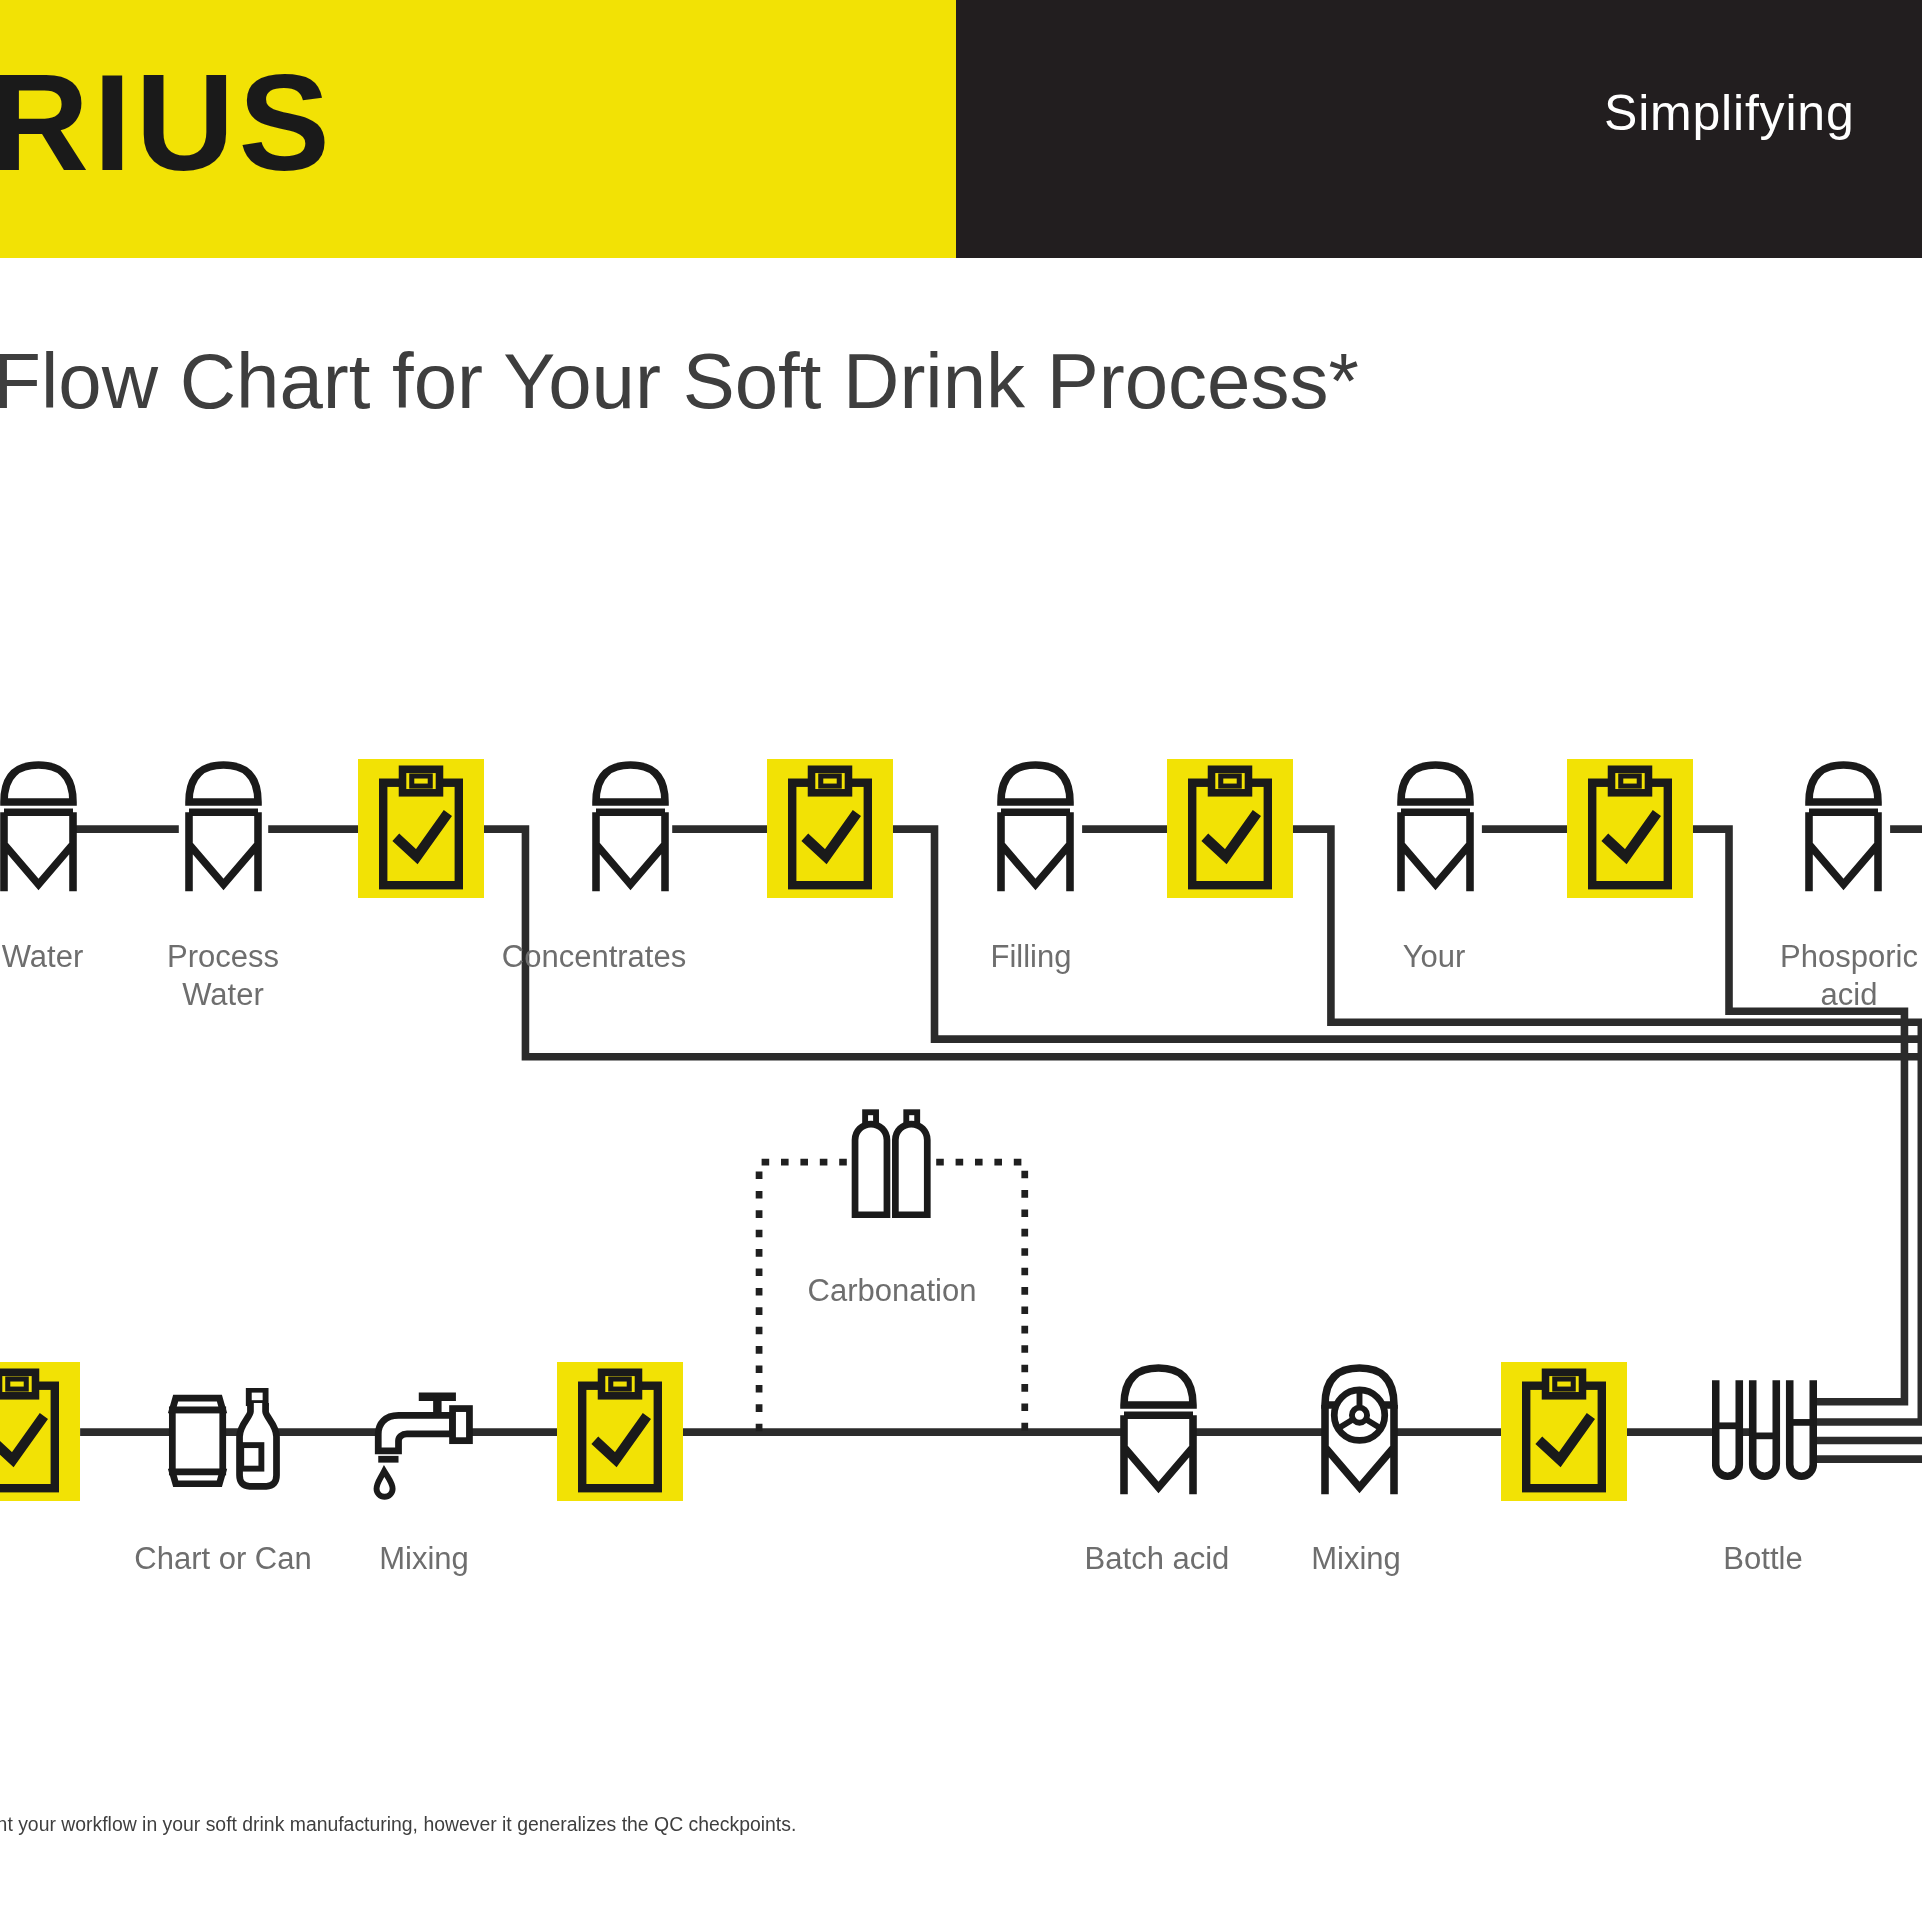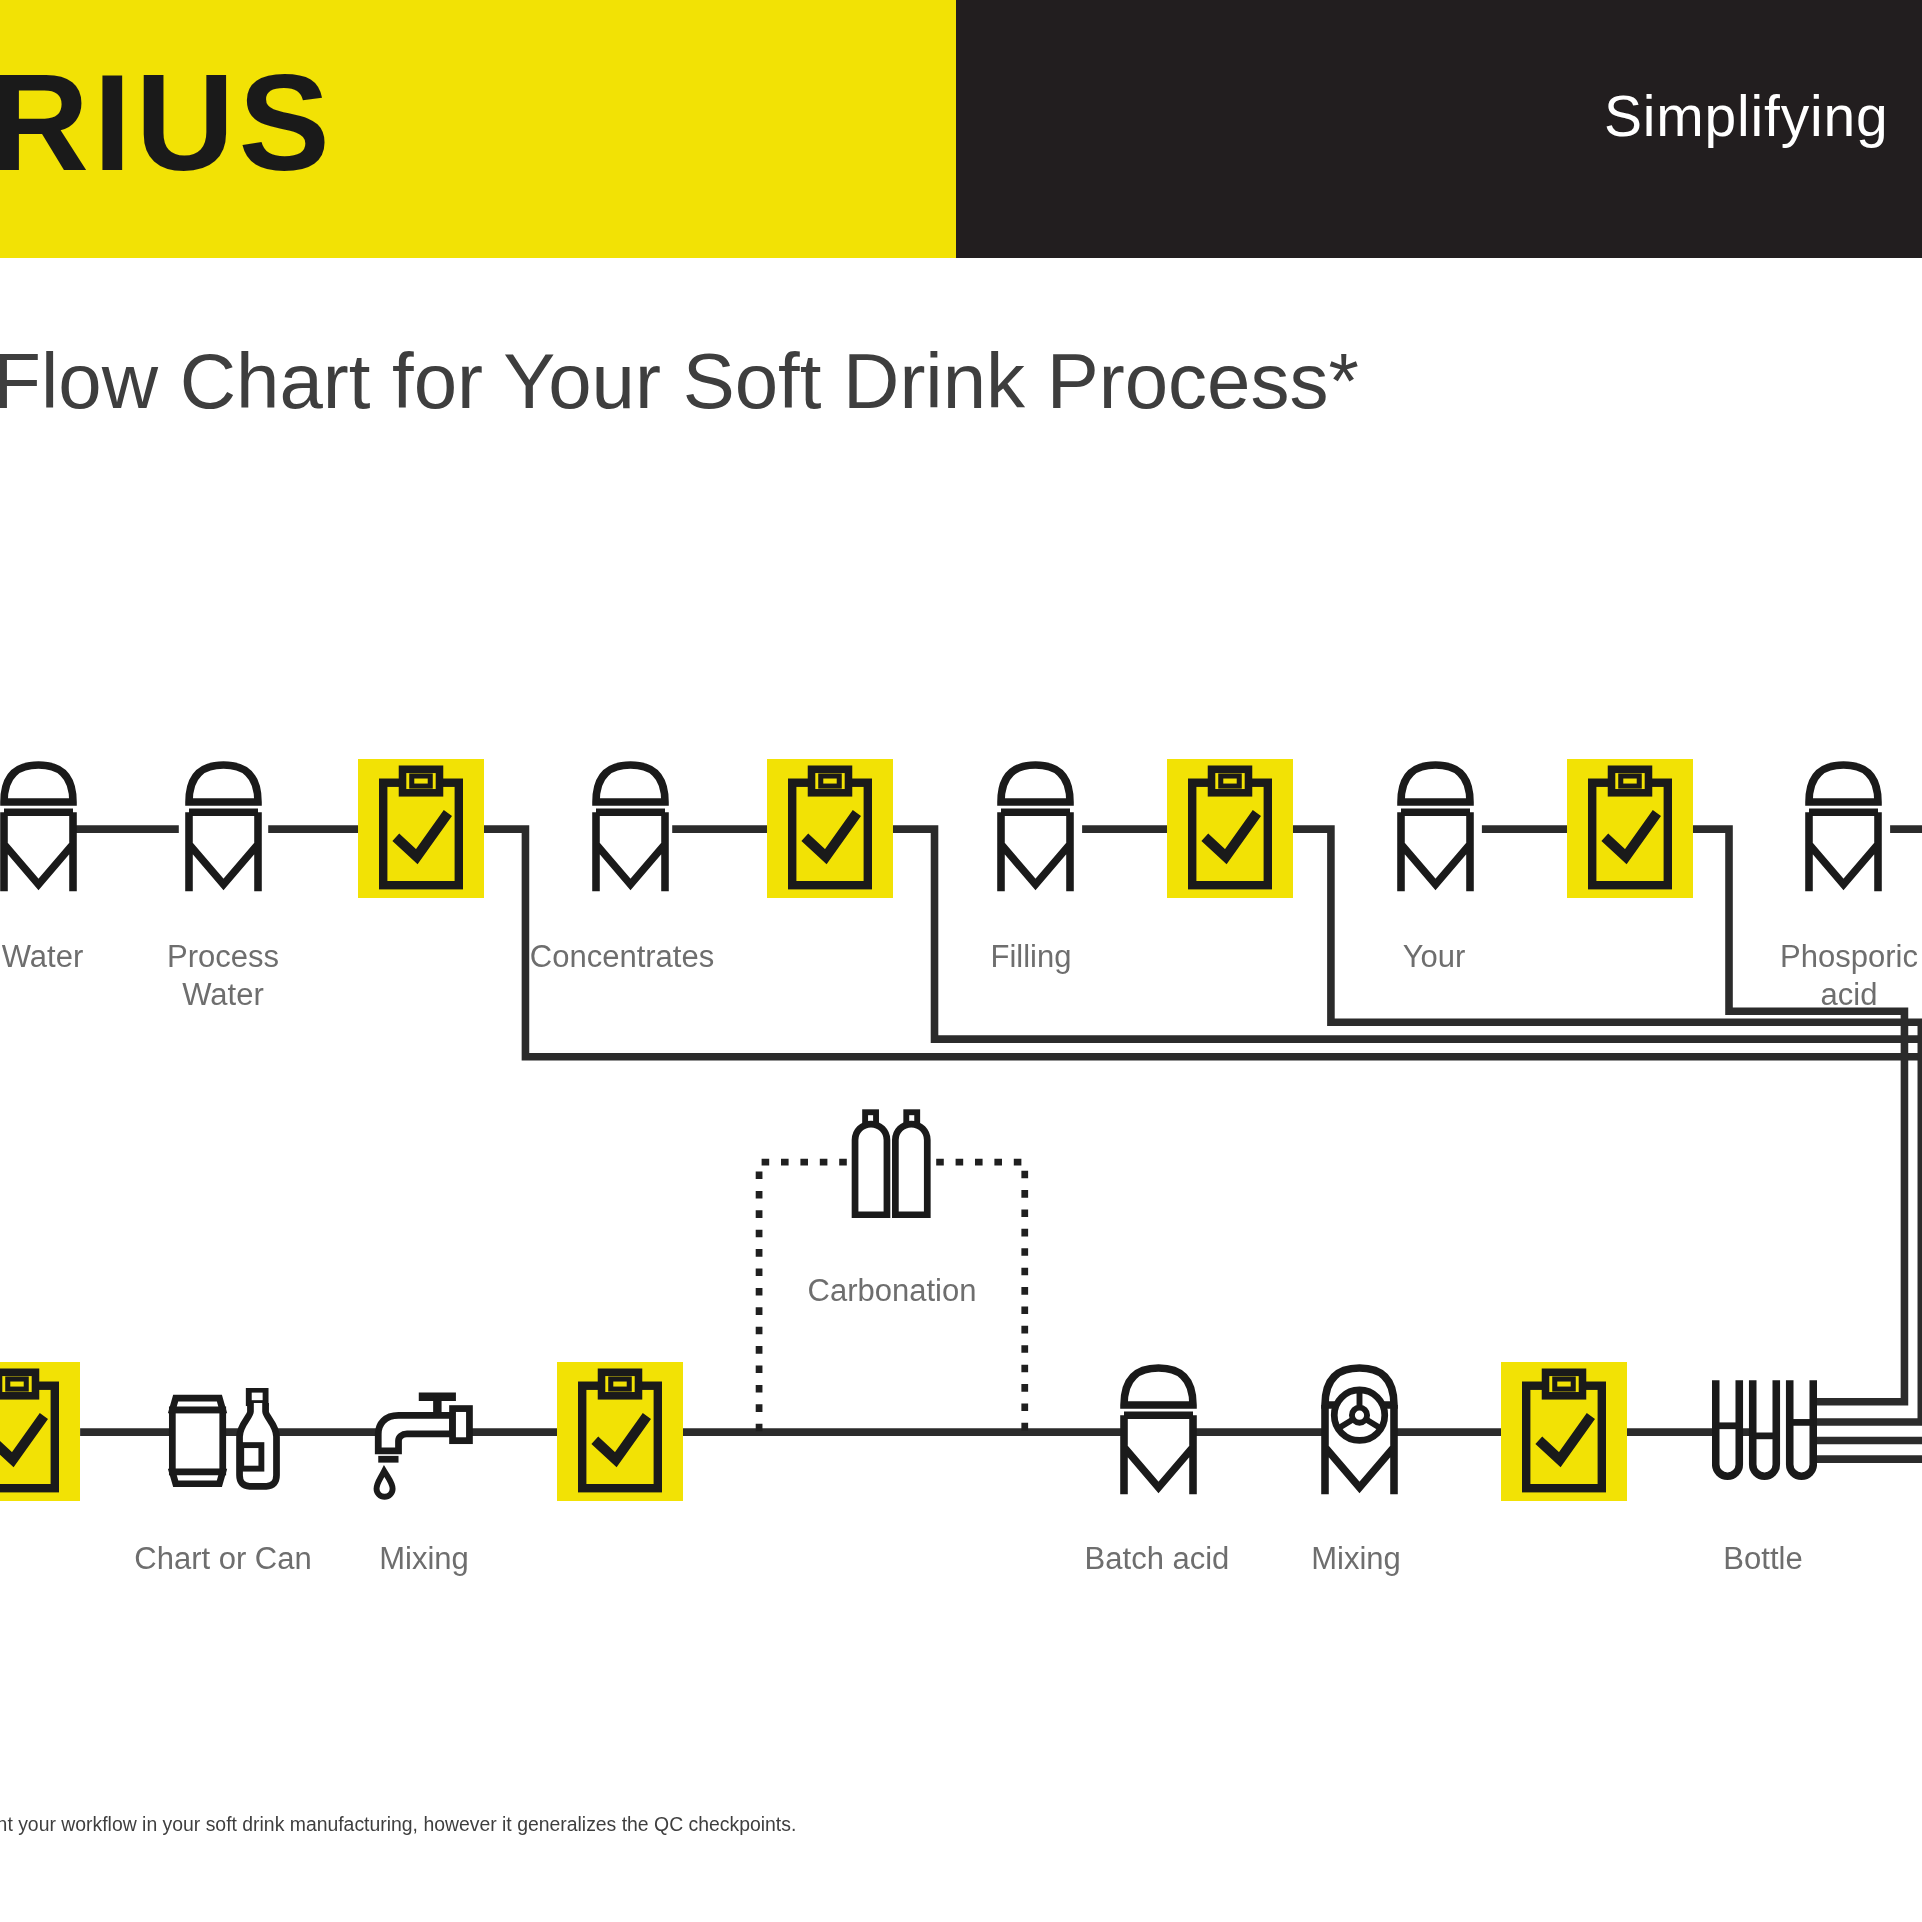--- a/index.html
+++ b/index.html
@@ -9,21 +9,21 @@
   }
   
   .header-yellow{position:absolute;left:0;top:0;width:956px;height:258px;background:#F2E205;}
   .header-black{position:absolute;left:956px;top:0;width:966px;height:258px;background:#221E1F;}
   .logo{
     position:absolute;left:-10px;top:54px;color:#1A1A1A;
     font-size:137px;font-weight:700;letter-spacing:4.2px;line-height:1;
   }
   .tagline{
     position:absolute;left:1604px;top:88px;color:#ffffff;
-    font-size:57px;font-weight:400;letter-spacing:0.8px;line-height:1;white-space:nowrap;
+    font-size:50px;font-weight:400;letter-spacing:0.8px;line-height:1;white-space:nowrap;
   }
   
   .page-title{
     position:absolute;left:-6.7px;top:336px;color:#3E3E3E;
     font-size:78px;font-weight:300;letter-spacing:0px;white-space:nowrap;
   }
   
   .lines-layer{position:absolute;left:0;top:0;}
   .icon{position:absolute;}
   .qc-box{
@@ -222,21 +222,21 @@
   <path d="M4 4 V104 A14 14 0 0 0 32 104 V4" stroke="#1A1A1A" stroke-width="9" fill="#fff"></path>
   <path d="M4 58 H32" stroke="#1A1A1A" stroke-width="8"></path>
   <path d="M48 4 V104 A14 14 0 0 0 76 104 V4" stroke="#1A1A1A" stroke-width="9" fill="#fff"></path>
   <path d="M48 70 H76" stroke="#1A1A1A" stroke-width="8"></path>
   <path d="M92 4 V104 A14 14 0 0 0 120 104 V4" stroke="#1A1A1A" stroke-width="9" fill="#fff"></path>
   <path d="M92 54 H120" stroke="#1A1A1A" stroke-width="8"></path>
 </svg>
 
 <div class="node-label" style="left:27px;top:938px;width:194px">w Water</div>
 <div class="node-label" style="left:223px;top:938px;width:160px">Process Water</div>
-<div class="node-label" style="left:622px;top:938px;width:236px">Concentrates</div>
+<div class="node-label" style="left:594px;top:938px;width:236px">Concentrates</div>
 <div class="node-label" style="left:1031px;top:938px;width:186px">Filling</div>
 <div class="node-label" style="left:1434px;top:938px;width:186px">Your</div>
 <div class="node-label" style="left:1849px;top:938px;width:169px">Phosporic acid</div>
 
 <div class="node-label" style="left:892px;top:1272px;width:253px">Carbonation</div>
 
 <div class="node-label" style="left:223px;top:1540px;width:270px">Chart or Can</div>
 <div class="node-label" style="left:424px;top:1540px;width:186px">Mixing</div>
 <div class="node-label" style="left:1157px;top:1540px;width:219px">Batch acid</div>
 <div class="node-label" style="left:1356px;top:1540px;width:186px">Mixing</div>

